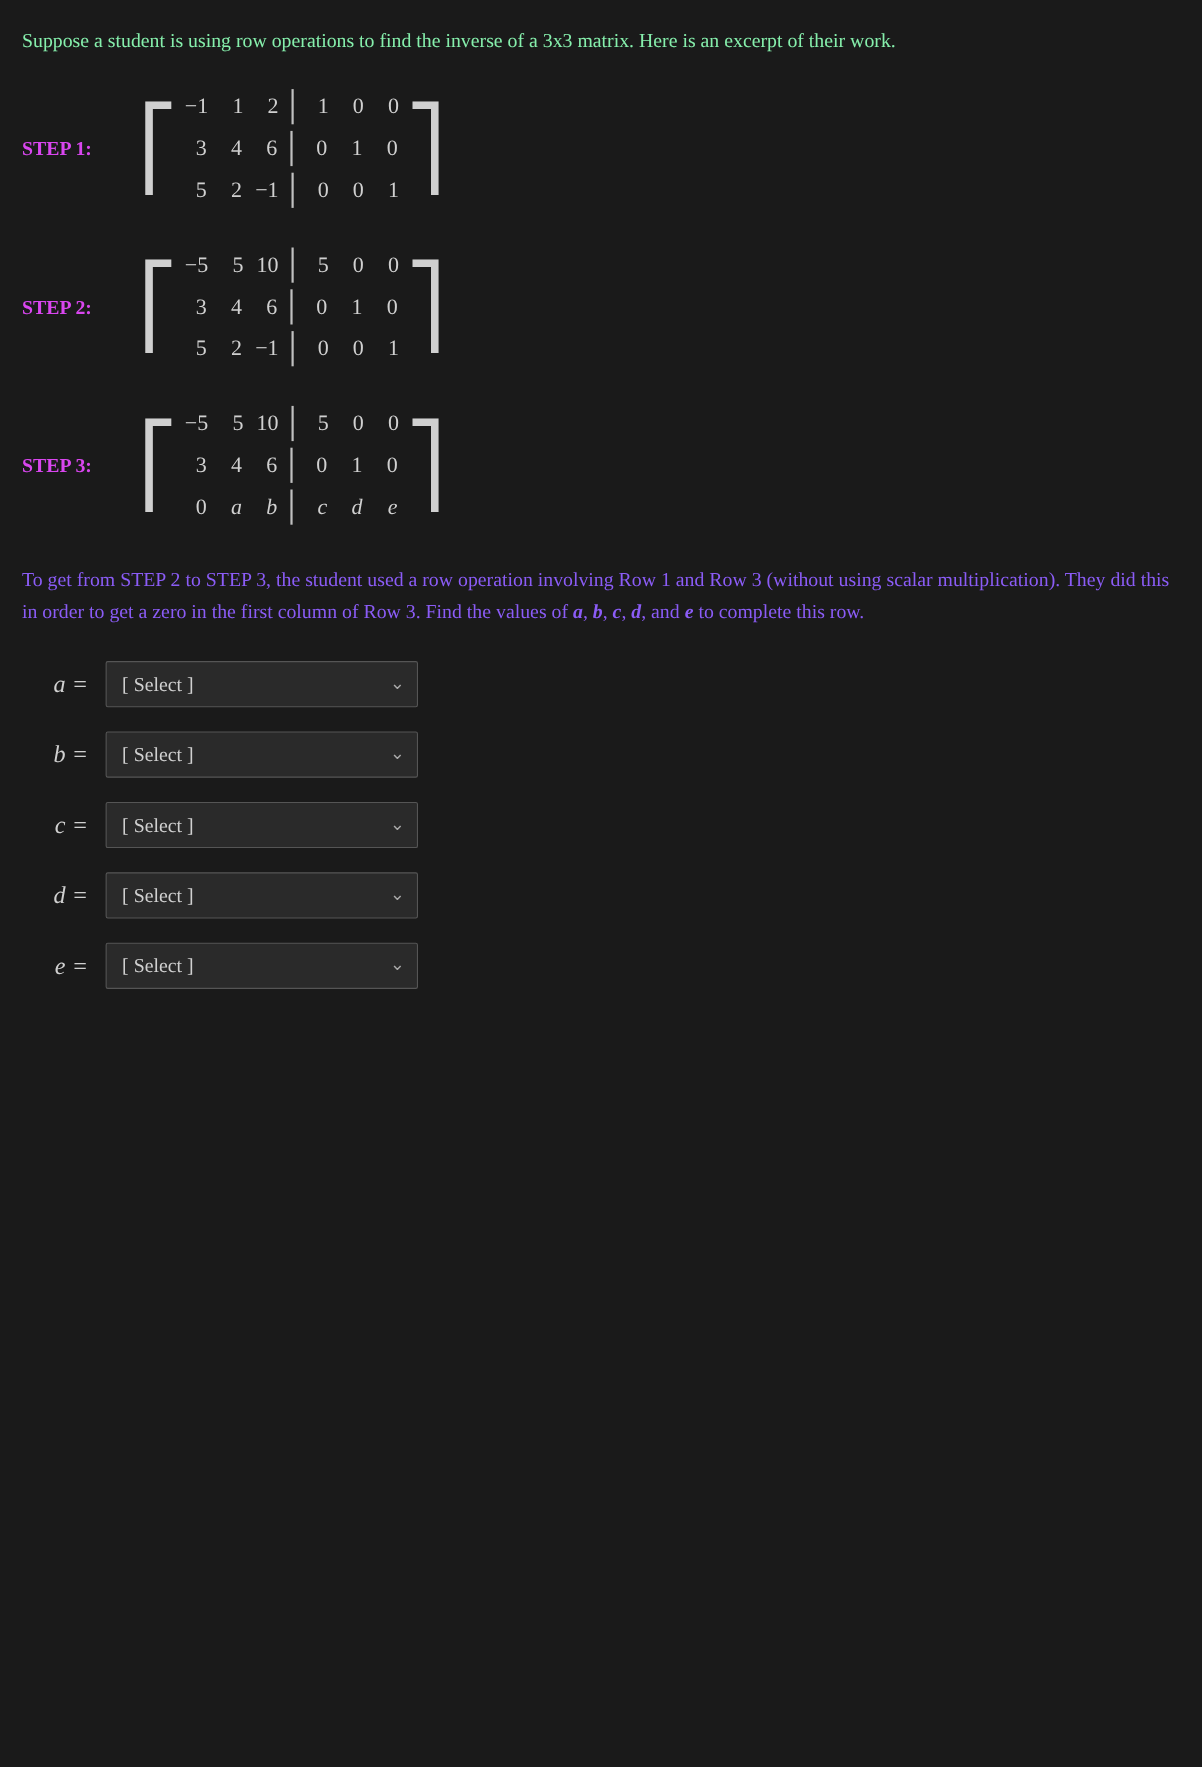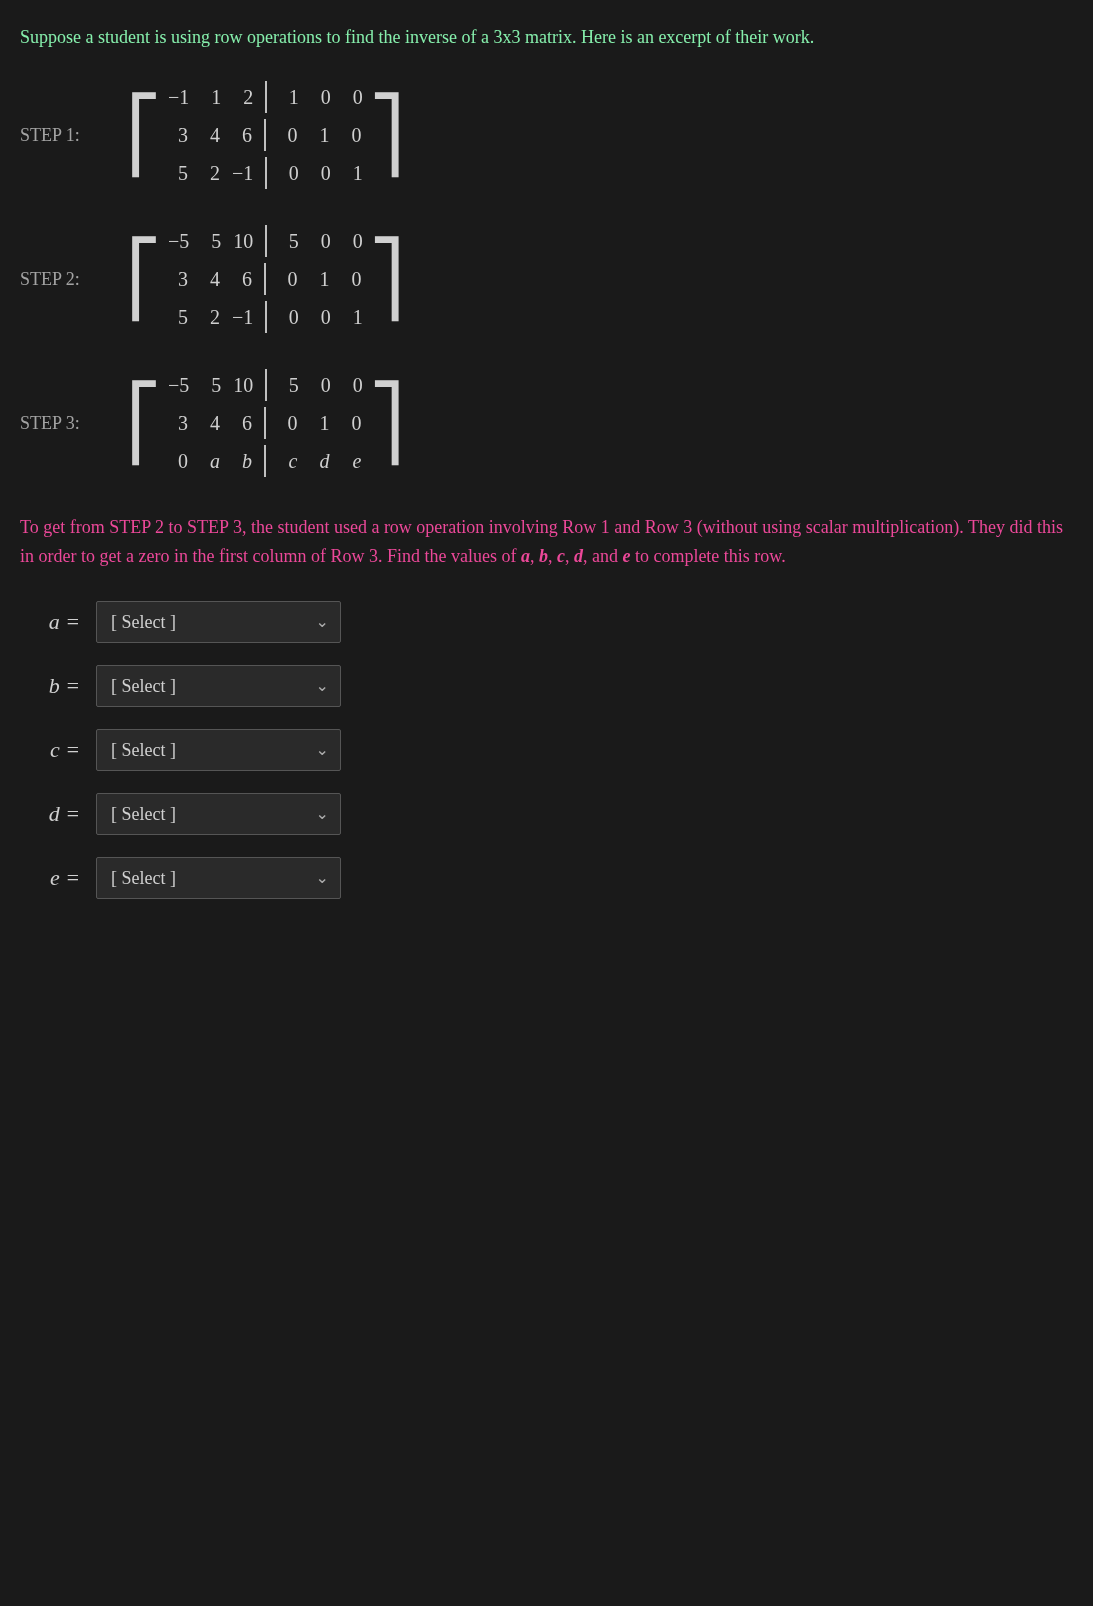--- a/index.html
+++ b/index.html
@@ -24,22 +24,23 @@
 
     .step-section {
       margin-bottom: 36px;
       display: flex;
       align-items: center;
       gap: 16px;
     }
 
     .step-label {
       font-size: 18px;
-      color: #a3a3a3;
+      color: #d946ef;
       min-width: 90px;
+      font-weight: bold;
     }
 
     .matrix-container {
       display: flex;
       align-items: center;
       position: relative;
     }
 
     .bracket-symbol {
       font-size: 72px;
@@ -63,21 +64,21 @@
       padding: 0 6px;
       font-family: 'Times New Roman', serif;
     }
 
     .matrix-cell.italic {
       font-style: italic;
     }
 
     .description-text {
       font-size: 18px;
-      color: #ec4899;
+      color: #8b5cf6;
       margin: 20px 0 30px 0;
       line-height: 1.6;
     }
 
     .variable-row {
       display: flex;
       align-items: center;
       margin-bottom: 22px;
       gap: 16px;
     }
@@ -97,21 +98,21 @@
     }
 
     .select-dropdown {
       appearance: none;
       -webkit-appearance: none;
       background-color: #2a2a2a;
       border: 1.5px solid #555;
       color: #d0d0d0;
       font-size: 18px;
       padding: 10px 40px 10px 14px;
-      width: 245px;
+      width: 284px;
       cursor: pointer;
       font-family: 'Georgia', serif;
       border-radius: 2px;
     }
 
     .select-arrow {
       position: absolute;
       right: 12px;
       top: 50%;
       transform: translateY(-50%);

